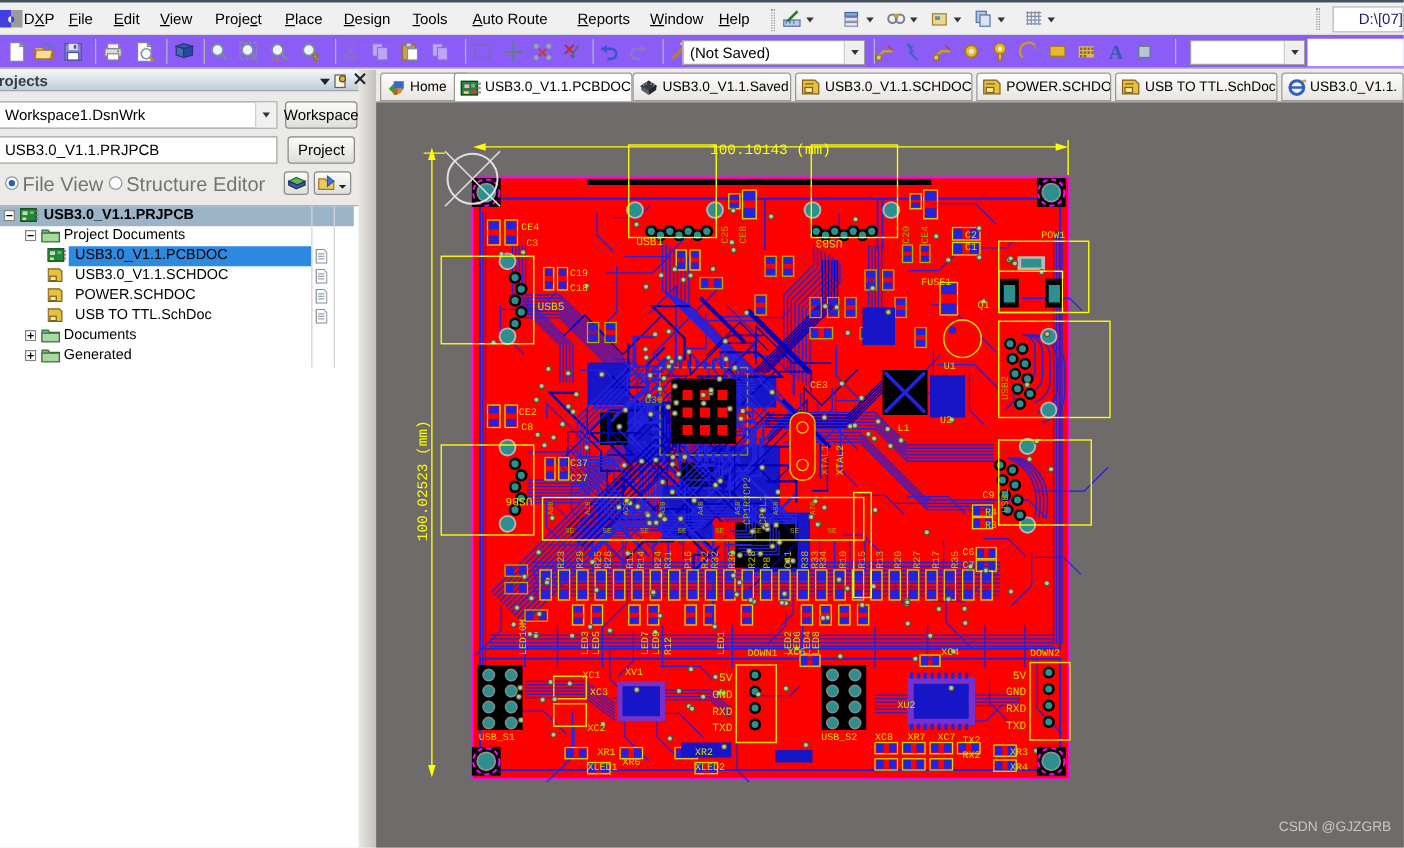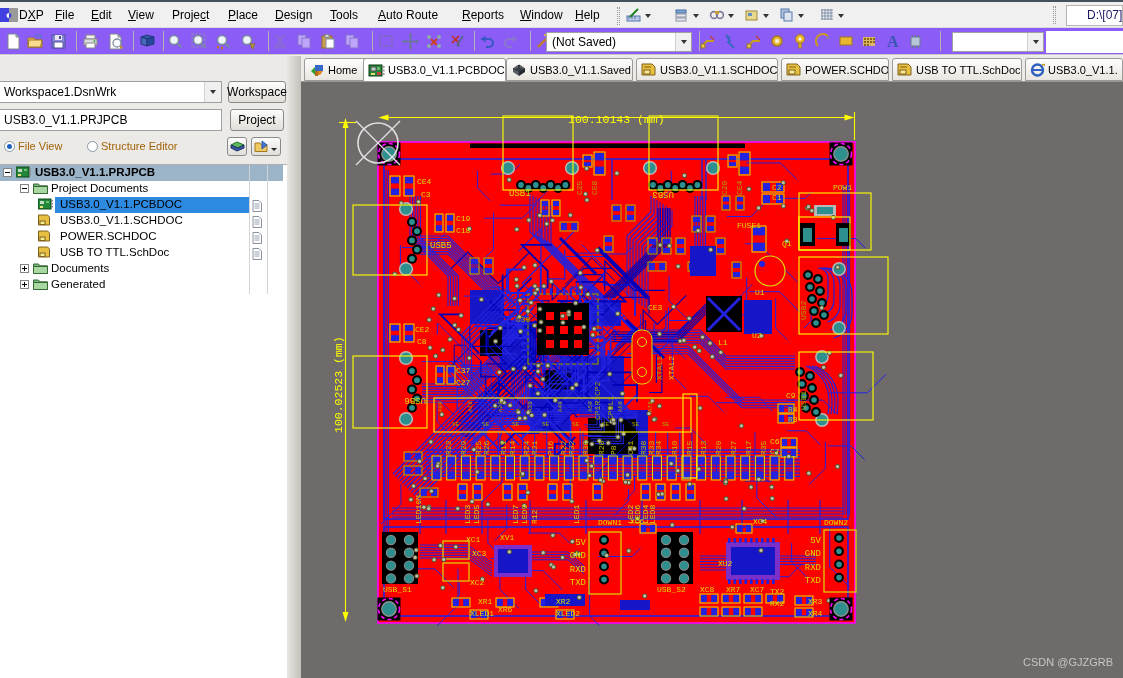--- a/index.html
+++ b/index.html
@@ -16,21 +16,21 @@
 .combo>span{flex:1;overflow:hidden;white-space:nowrap}
 .cbtn{width:16px;height:100%;background:#f0f0f0;border-left:1px solid #d0d0d0;display:flex;align-items:center;justify-content:center}
 .lpanel{position:absolute;left:0;top:56px;width:287px;height:622px;background:#eceae6}
 .phead{position:absolute;left:0;top:0;width:287px;height:17px;background:linear-gradient(#f4f7fa,#c2cdd8);border-bottom:1px solid #98a4b0}
 .ptitle{position:absolute;left:-1px;top:2px;font-size:12px;font-weight:bold;color:#323e48}
 .phicons{position:absolute}.phx{position:absolute;left:283px;top:2px;z-index:6}
 .btn{position:absolute;background:linear-gradient(#fcfcfc,#e0ded8);border:1px solid #8a8a8a;border-radius:3px;font-size:12px;color:#000;text-align:right;display:flex;align-items:center;justify-content:center}
 .field{position:absolute;background:#fff;border:1px solid #a0a0a0;font-size:12px;padding:3px 0 0 5px}
 .radio{position:absolute;width:11px;height:11px;border-radius:50%;border:1px solid #8a9aa8;background:#fff}
 .radio.sel::after{content:"";position:absolute;left:2px;top:2px;width:5px;height:5px;border-radius:50%;background:#2060c0}
-.rlabel{position:absolute;font-size:11px;color:#a16207}
+.rlabel{position:absolute;font-size:16px;color:#737373}
 .tree{position:absolute;left:0;top:108px;width:287px;height:514px;background:#fff;border-top:1px solid #b0b0b0}
 .trow{position:absolute;height:16px;left:0}
 .tcol{position:absolute;top:0;width:1px;height:129px;background:#d4d4d4}
 .pmbox{position:absolute;width:9px;height:9px}
 .pmbox svg{display:block}
 .titem{position:absolute}
 .ti{display:block}
 .tt{position:absolute;font-size:11.5px;color:#000;white-space:nowrap}
 .tt.b{font-weight:bold}
 .splitter{position:absolute;left:287px;top:56px;width:14px;height:622px;background:linear-gradient(90deg,#e8e6e2,#c4c1bc)}
@@ -315,20 +315,34 @@
     <div class="tsep" style="left:940px"></div>
     <div class="combo" style="left:952px;top:4px;width:92px;height:20px">
       <span></span>
       <div class="cbtn">
         <div class="ddarr" style="position:static"></div>
       </div>
     </div>
     <div style="position:absolute;left:1046px;top:3px;width:77px;height:22px;background:#fff"></div>
   </div>
 <div class="lpanel">
+    <div class="phead">
+      <span class="ptitle">rojects</span>
+      <svg class="phicons" style="left:254px;top:3px" width="24" height="12" viewBox="0 0 24 12">
+        <path d="M2 4 l4 5 l4 -5 z" fill="#202428"></path>
+        <rect x="14" y="1" width="8" height="10" fill="#f8f4e0" stroke="#606060"></rect>
+        <circle cx="20" cy="4" r="2.4" fill="#d8c030" stroke="#605020"></circle>
+      </svg>
+      <svg class="phx" width="10" height="10" viewBox="0 0 10 10">
+        <g stroke="#202428" stroke-width="1.7">
+          <line x1="1" y1="1" x2="9" y2="9"></line>
+          <line x1="9" y1="1" x2="1" y2="9"></line>
+        </g>
+      </svg>
+    </div>
     <div class="combo" style="left:-2px;top:25px;width:224px;height:22px">
       <span style="padding-left:5px">Workspace1.DsnWrk</span>
       <div class="cbtn" style="width:17px">
         <div class="ddarr" style="position:static"></div>
       </div>
     </div>
     <div class="btn" style="left:228px;top:25px;width:58px;height:22px">Workspace</div>
     <div class="field" style="left:-2px;top:53px;width:224px;height:22px">USB3.0_V1.1.PRJPCB</div>
     <div class="btn" style="left:230px;top:53px;width:54px;height:22px">Project</div>
     <div class="radio sel" style="left:4px;top:85px"></div>

